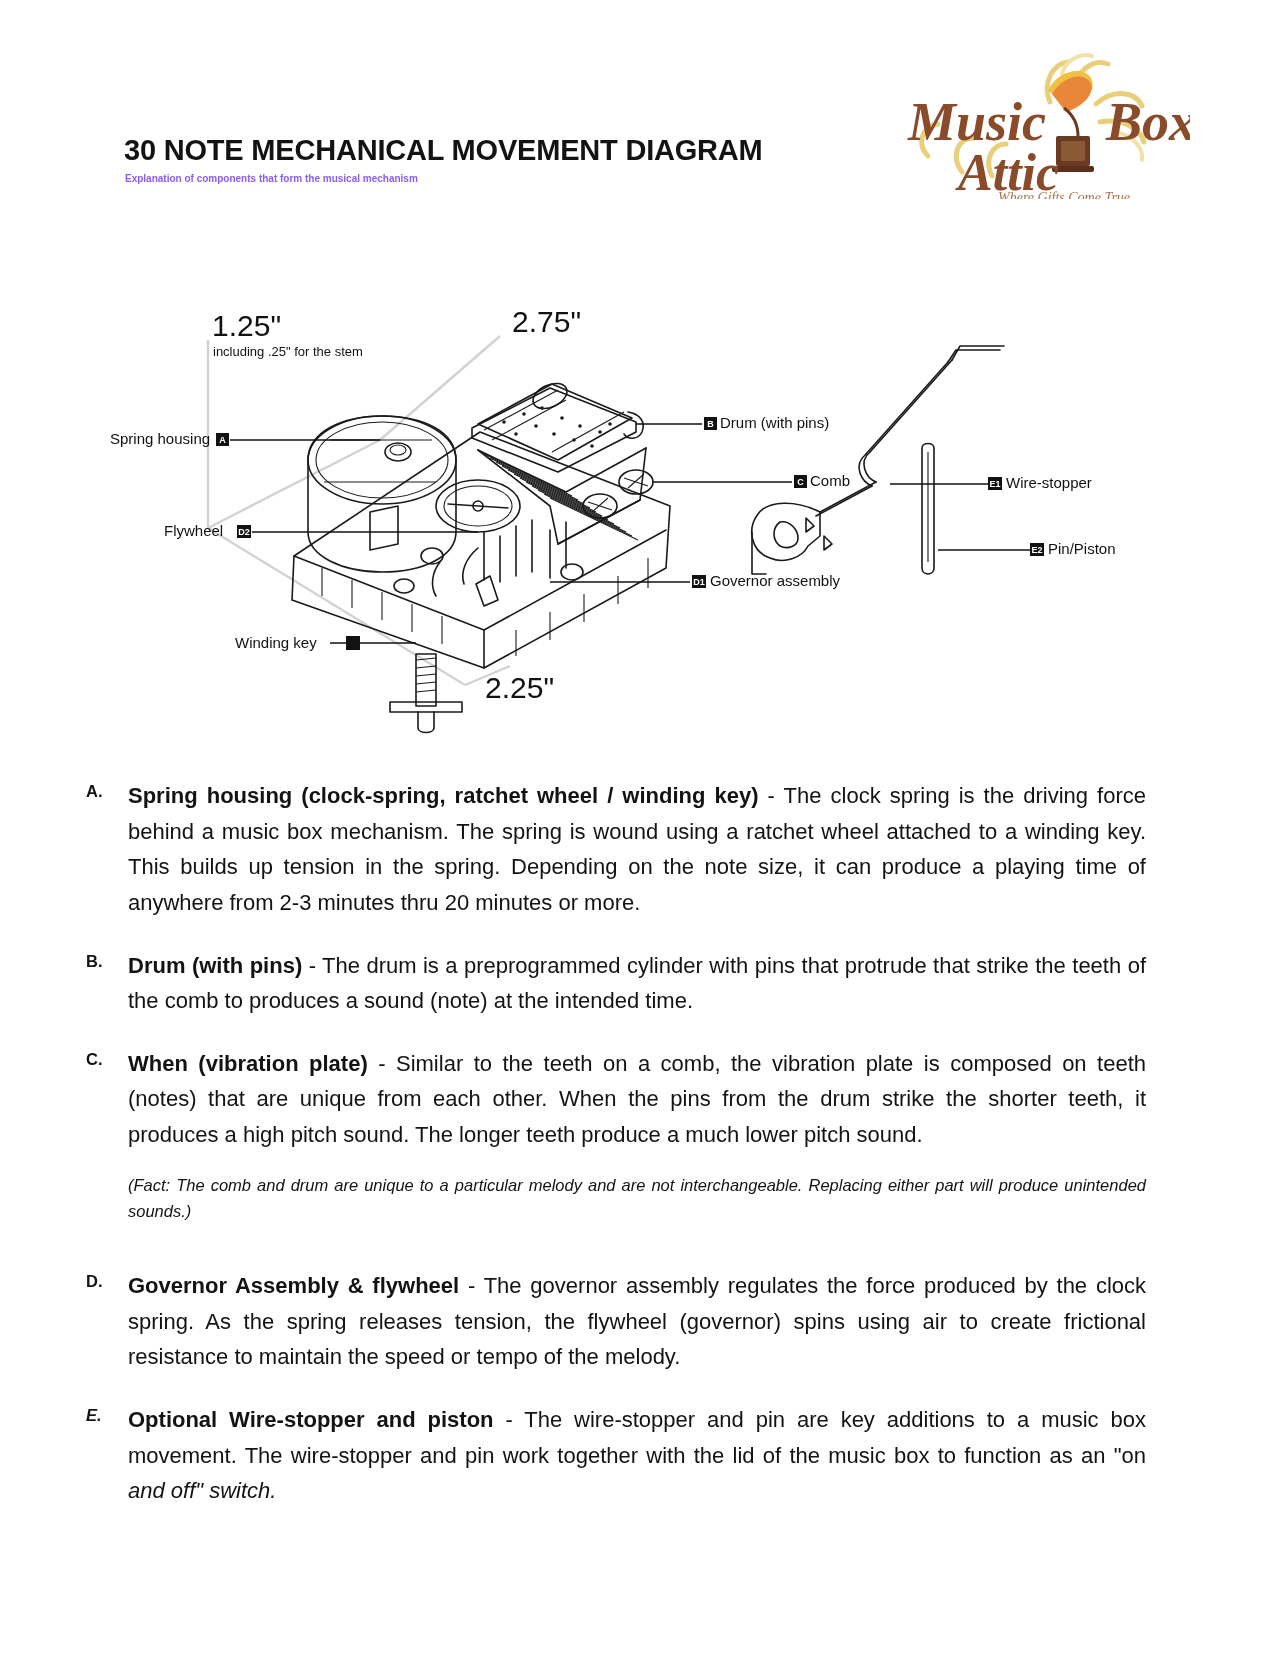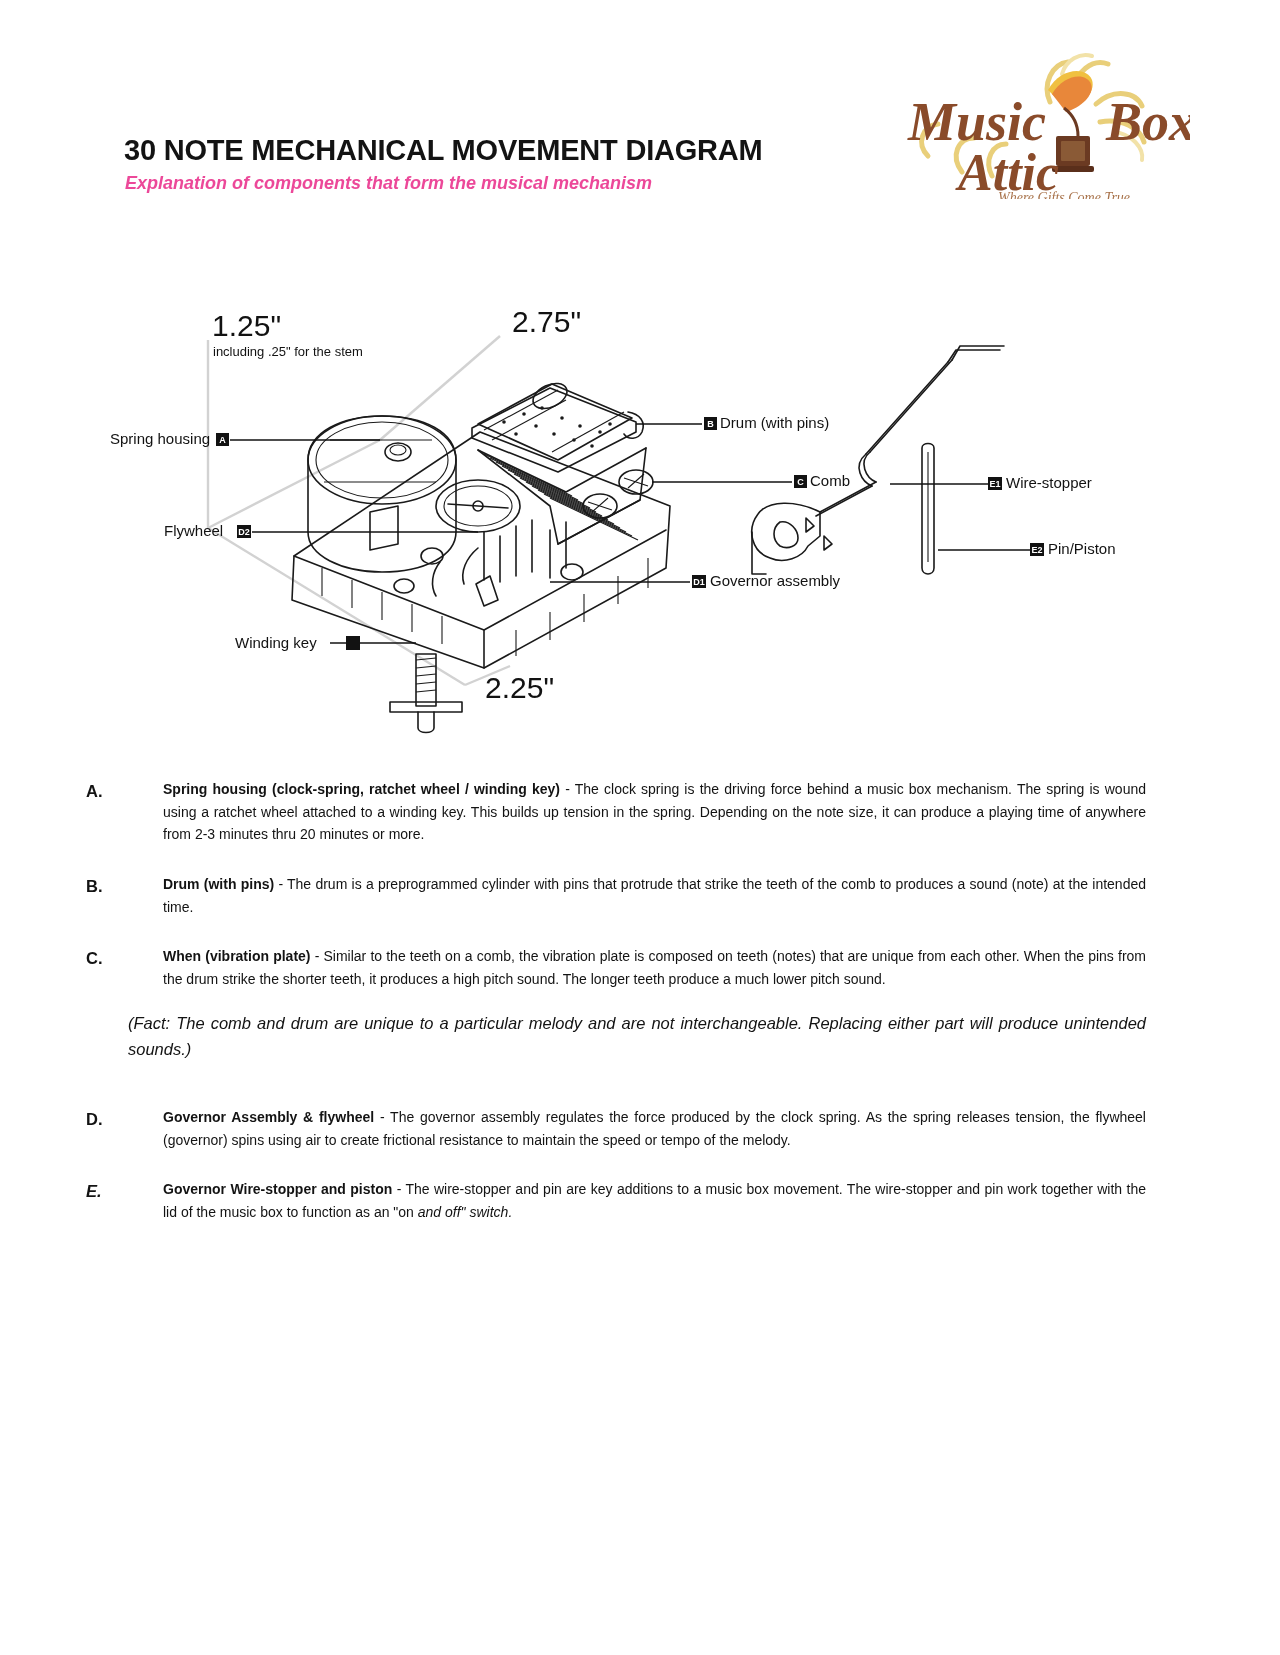--- a/index.html
+++ b/index.html
@@ -15,21 +15,21 @@
 
   
   .header{position:absolute;left:0;top:0;width:1280px;height:215px;}
   .title{
     position:absolute;left:124px;top:134px;
     font-size:29px;font-weight:bold;letter-spacing:-0.2px;
     color:#131313;white-space:nowrap;
   }
   .subtitle{
     position:absolute;left:125px;top:173px;
-    font-size:18px;font-weight:bold;color:#ec4899;white-space:nowrap;font-style:italic;
+    font-size:10px;font-weight:bold;color:#8b5cf6;white-space:nowrap;
   }
 
   
   .logo{position:absolute;left:900px;top:44px;width:290px;height:155px;}
   .logo svg{display:block;}
 
   
   .diagram{position:absolute;left:80px;top:300px;width:1130px;height:440px;}
   .diagram svg{display:block;}
 
@@ -37,23 +37,22 @@
   .content{position:absolute;left:86px;top:778px;width:1060px;}
   .item{display:flex;margin-bottom:27px;}
   .marker{
     width:42px;flex:0 0 42px;
     font-size:16.5px;font-weight:bold;color:#131313;
     line-height:1.62;
   }
   .marker.ital{font-style:italic;}
   .body{
     flex:1;
-    font-size:14px;line-height:1.62;color:#131313;
+    font-size:22px;line-height:1.62;color:#131313;
     text-align:justify;
-    margin-left:35px;
   }
   .body b{font-weight:bold;}
   .note{
     margin-left:42px;width:1018px;
     font-size:16.5px;line-height:1.62;font-style:italic;color:#131313;
     text-align:justify;
     margin-top:-8px;margin-bottom:43px;
   }
   .ital-em{font-style:italic;}
 </style>
@@ -356,18 +355,18 @@
     <div class="item">
       <div class="marker">D.</div>
       <div class="body">
         <b>Governor Assembly &amp; flywheel</b><span> - The governor assembly regulates the force produced by the clock spring. As the spring releases tension, the flywheel (governor) spins using air to create frictional resistance to maintain the speed or tempo of the melody.</span>
       </div>
     </div>
 
     <div class="item">
       <div class="marker ital">E.</div>
       <div class="body">
-        <b>Governor Wire-stopper and piston</b><span> - The wire-stopper and pin are key additions to a music box movement. The wire-stopper and pin work together with the lid of the music box to function as an "on </span><em class="ital-em">and off"</em><em class="ital-em"> switch.</em>
+        <b>Optional Wire-stopper and piston</b><span> - The wire-stopper and pin are key additions to a music box movement. The wire-stopper and pin work together with the lid of the music box to function as an "on </span><em class="ital-em">and off"</em><em class="ital-em"> switch.</em>
       </div>
     </div>
 
   </div>
 </div>
 
 </body></html>

